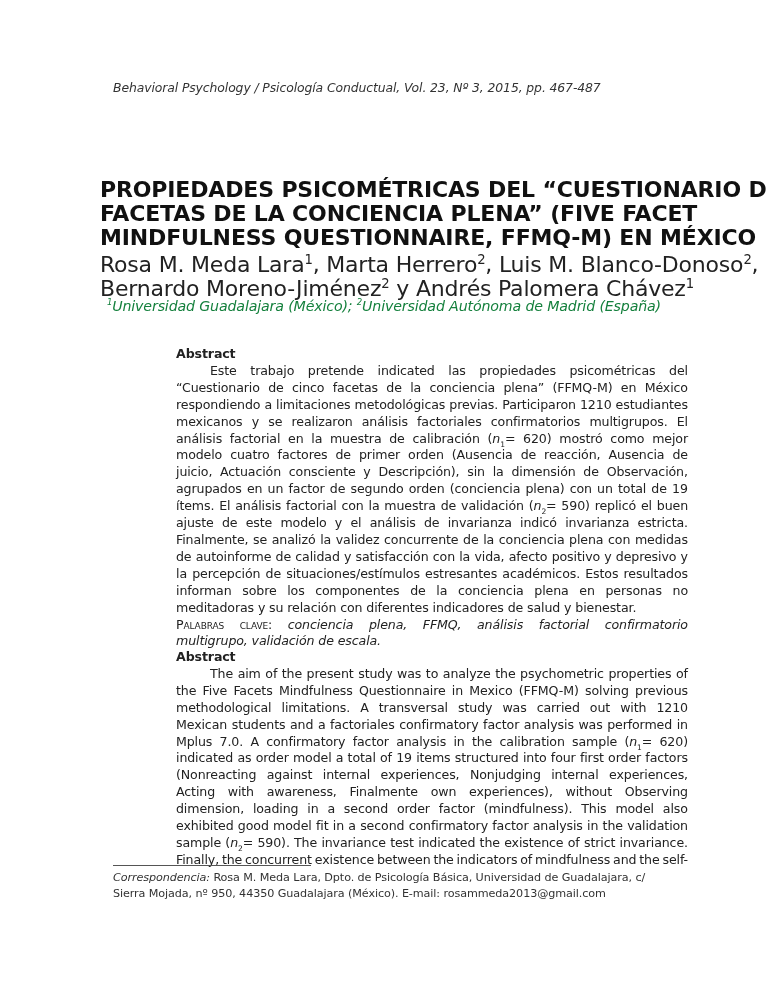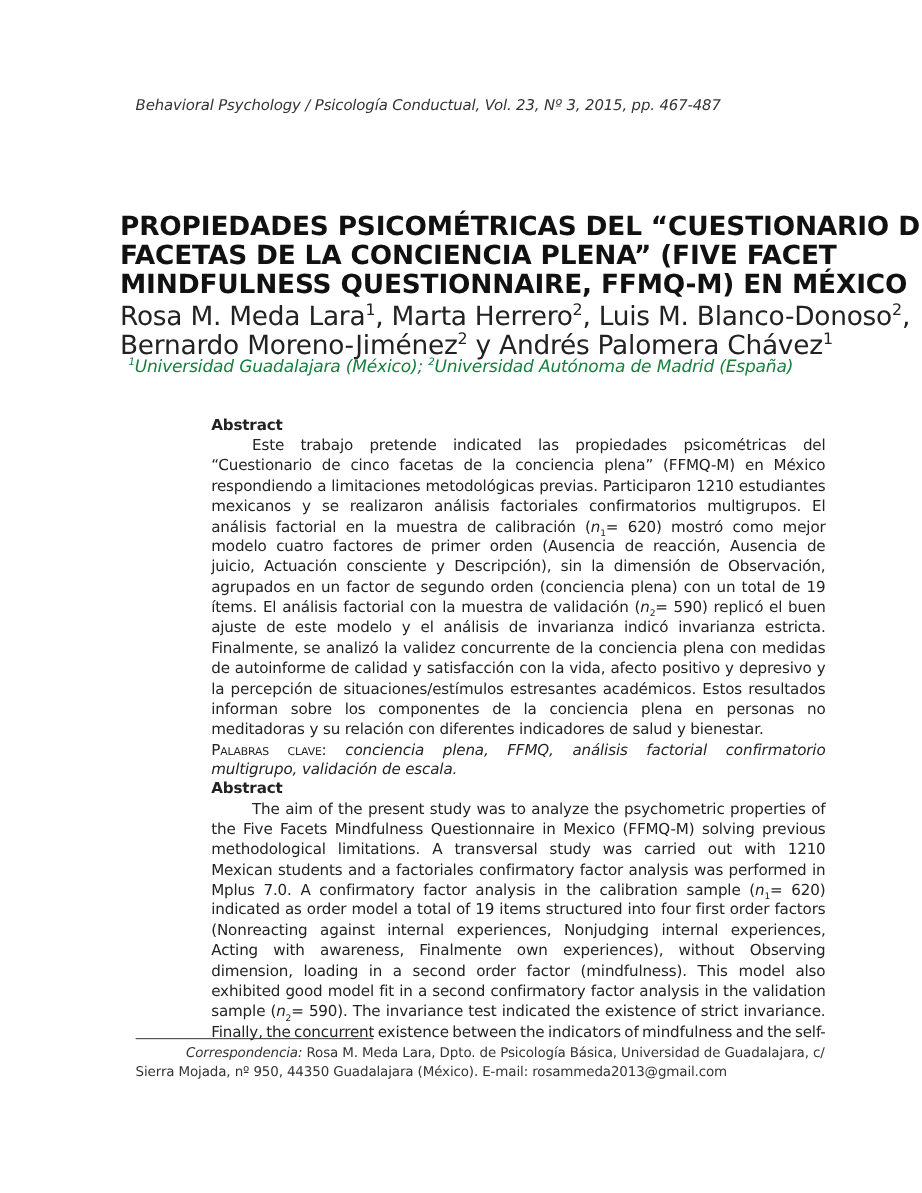--- a/index.html
+++ b/index.html
@@ -113,21 +113,21 @@
       position: absolute;
       left: 113px;
       top: 870px;
       width: 560px;
       font-size: 11.2px;
       line-height: 16px;
       color: #333;
       letter-spacing: -0.1px;
     }
     .footnote .line { display: block; white-space: nowrap; }
-    .footnote .label { font-style: italic; margin-left: 42px; }
+    .footnote .label { font-style: italic; }
     i, em { font-style: italic; }
   </style>
 </head>
 <body>
 
 <div class="page">
 
   <div class="running-head">Behavioral Psychology / Psicología Conductual, Vol. 23, Nº 3, 2015, pp. 467-487</div>
 
   <div class="title">

